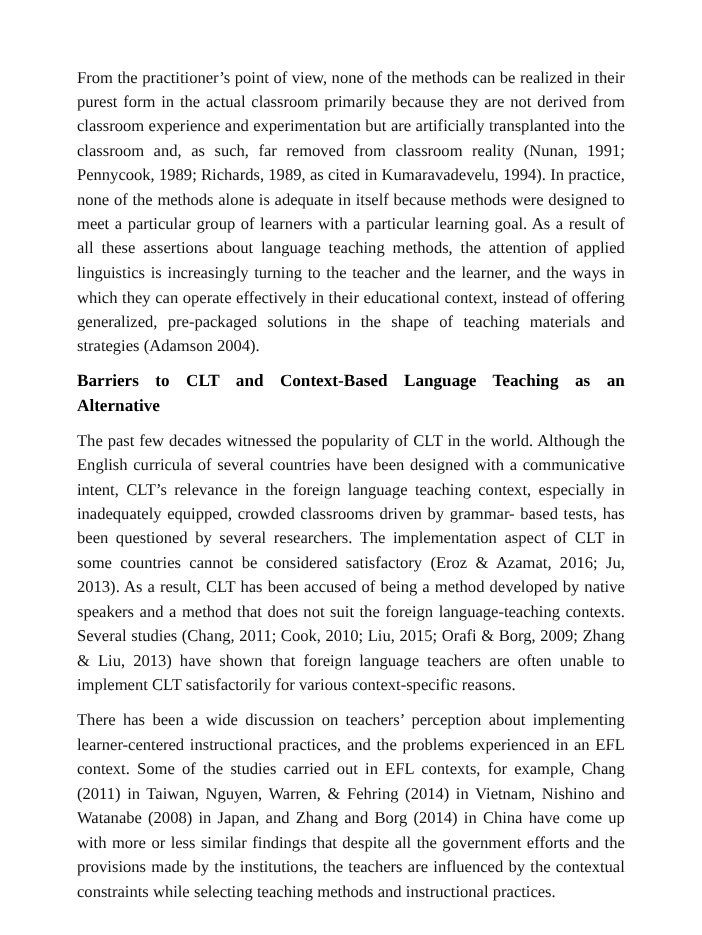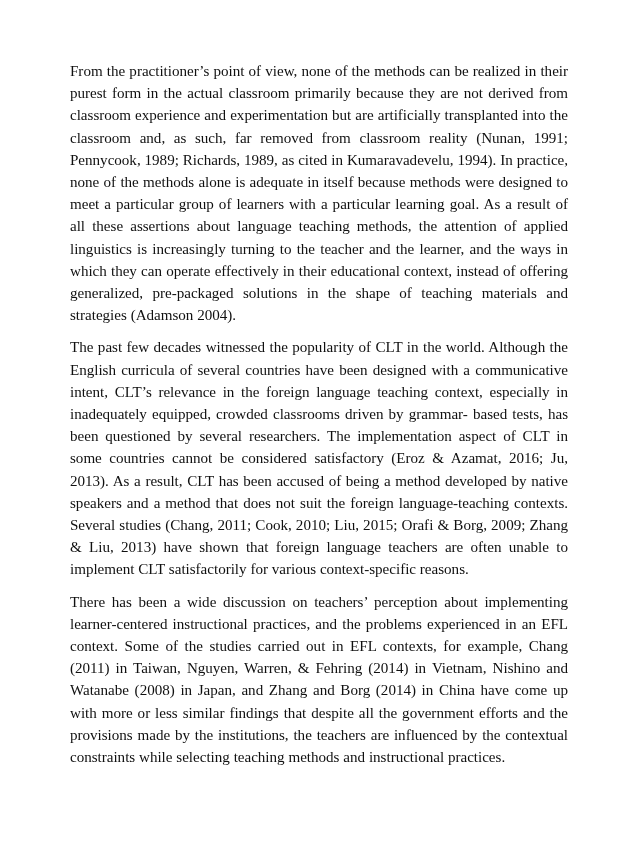--- a/index.html
+++ b/index.html
@@ -78,20 +78,22 @@
 </head>
 <body>
 
 <div class="page">
 
   <div class="content">
 
     <p class="para">From the practitioner’s point of view, none of the methods can be realized in their purest form in the actual classroom primarily because they are not derived from classroom experience and experimentation but are artificially transplanted into the classroom and, as such, far removed from classroom reality (Nunan, 1991; Pennycook, 1989; Richards, 1989, as cited in Kumaravadevelu, 1994). In practice, none of the methods alone is adequate in itself because methods were designed to meet a particular group of learners with a particular learning goal. As a result of all these assertions about language teaching methods, the attention of applied linguistics is increasingly turning to the teacher and the learner, and the ways in which they can operate effectively in their educational context, instead of offering generalized, pre-packaged solutions in the shape of teaching materials and strategies (Adamson 2004).</p>
 
     <h2 class="heading">
+      <span class="h-line1">Barriers to CLT and Context-Based Language Teaching as an</span>
+      <span class="h-line2">Alternative</span>
     </h2>
 
     <p class="para">The past few decades witnessed the popularity of CLT in the world. Although the English curricula of several countries have been designed with a communicative intent, CLT’s relevance in the foreign language teaching context, especially in inadequately equipped, crowded classrooms driven by grammar- based tests, has been questioned by several researchers. The implementation aspect of CLT in some countries cannot be considered satisfactory (Eroz &amp; Azamat, 2016; Ju, 2013). As a result, CLT has been accused of being a method developed by native speakers and a method that does not suit the foreign language-teaching contexts. Several studies (Chang, 2011; Cook, 2010; Liu, 2015; Orafi &amp; Borg, 2009; Zhang &amp; Liu, 2013) have shown that foreign language teachers are often unable to implement CLT satisfactorily for various context-specific reasons.</p>
 
     <p class="para">There has been a wide discussion on teachers’ perception about implementing learner-centered instructional practices, and the problems experienced in an EFL context. Some of the studies carried out in EFL contexts, for example, Chang (2011) in Taiwan, Nguyen, Warren, &amp; Fehring (2014) in Vietnam, Nishino and Watanabe (2008) in Japan, and Zhang and Borg (2014) in China have come up with more or less similar findings that despite all the government efforts and the provisions made by the institutions, the teachers are influenced by the contextual constraints while selecting teaching methods and instructional practices.</p>
 
   </div>
 
   <div class="footer">
 

